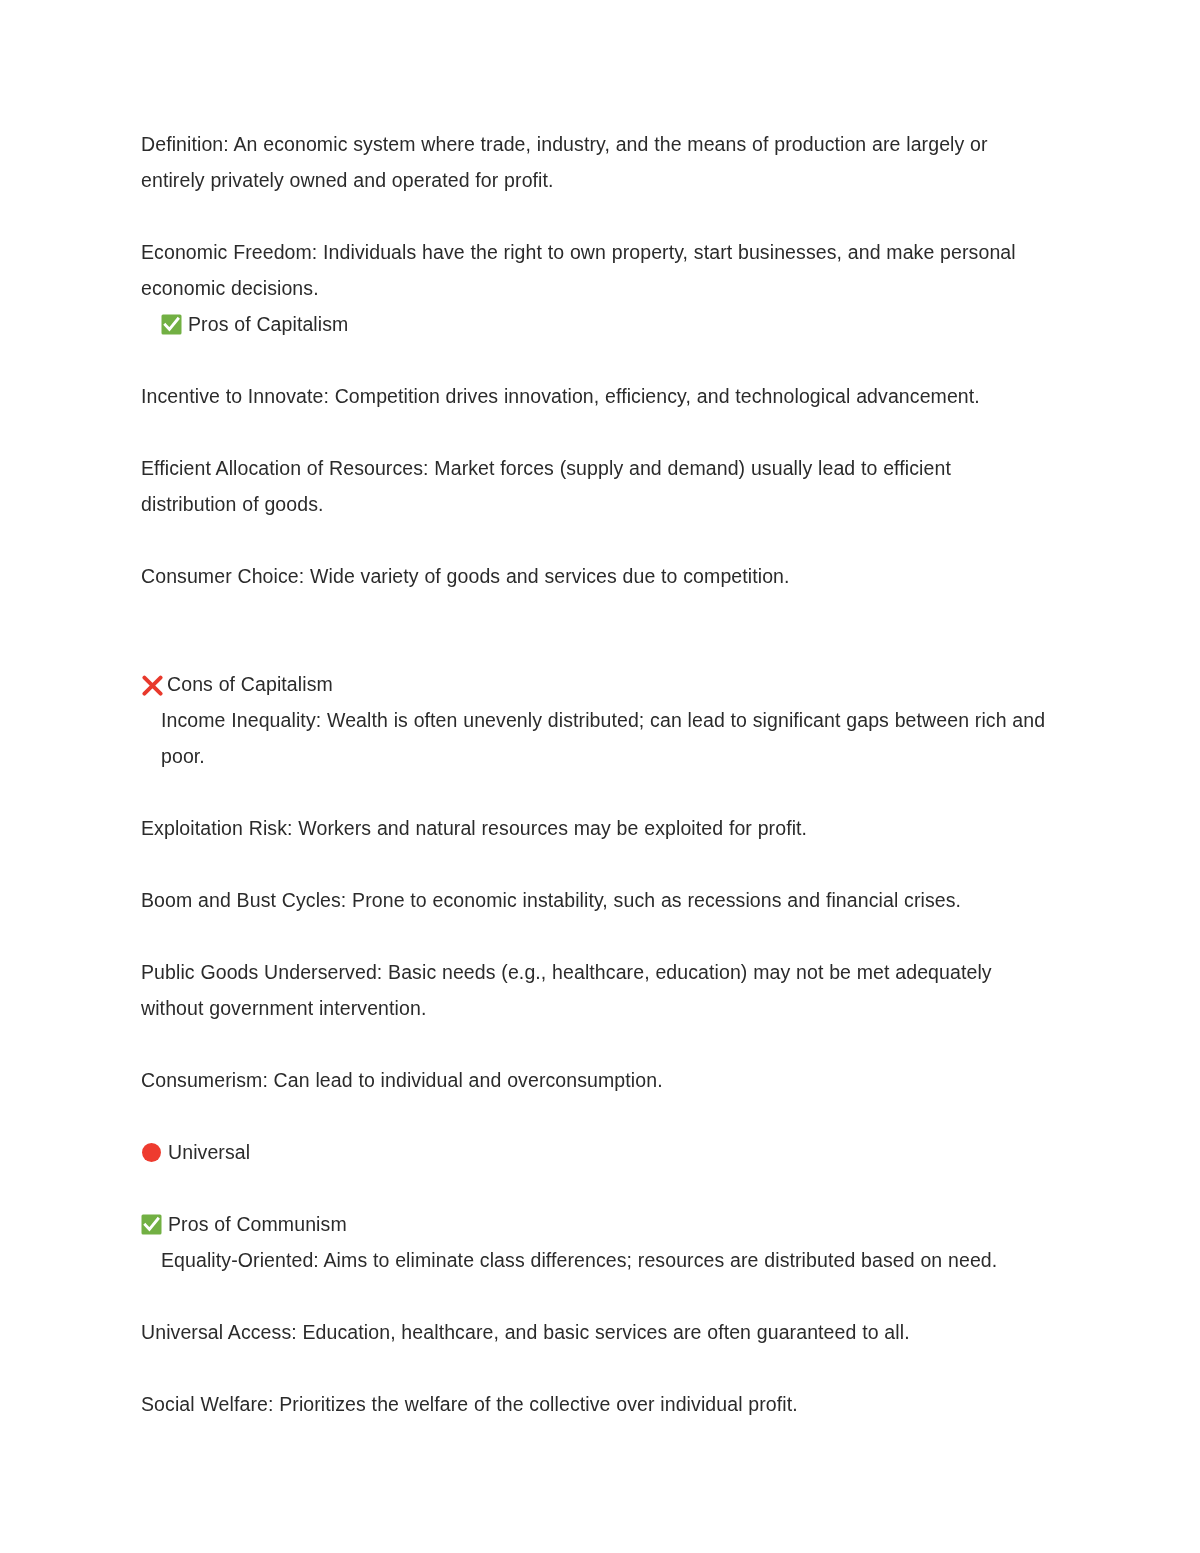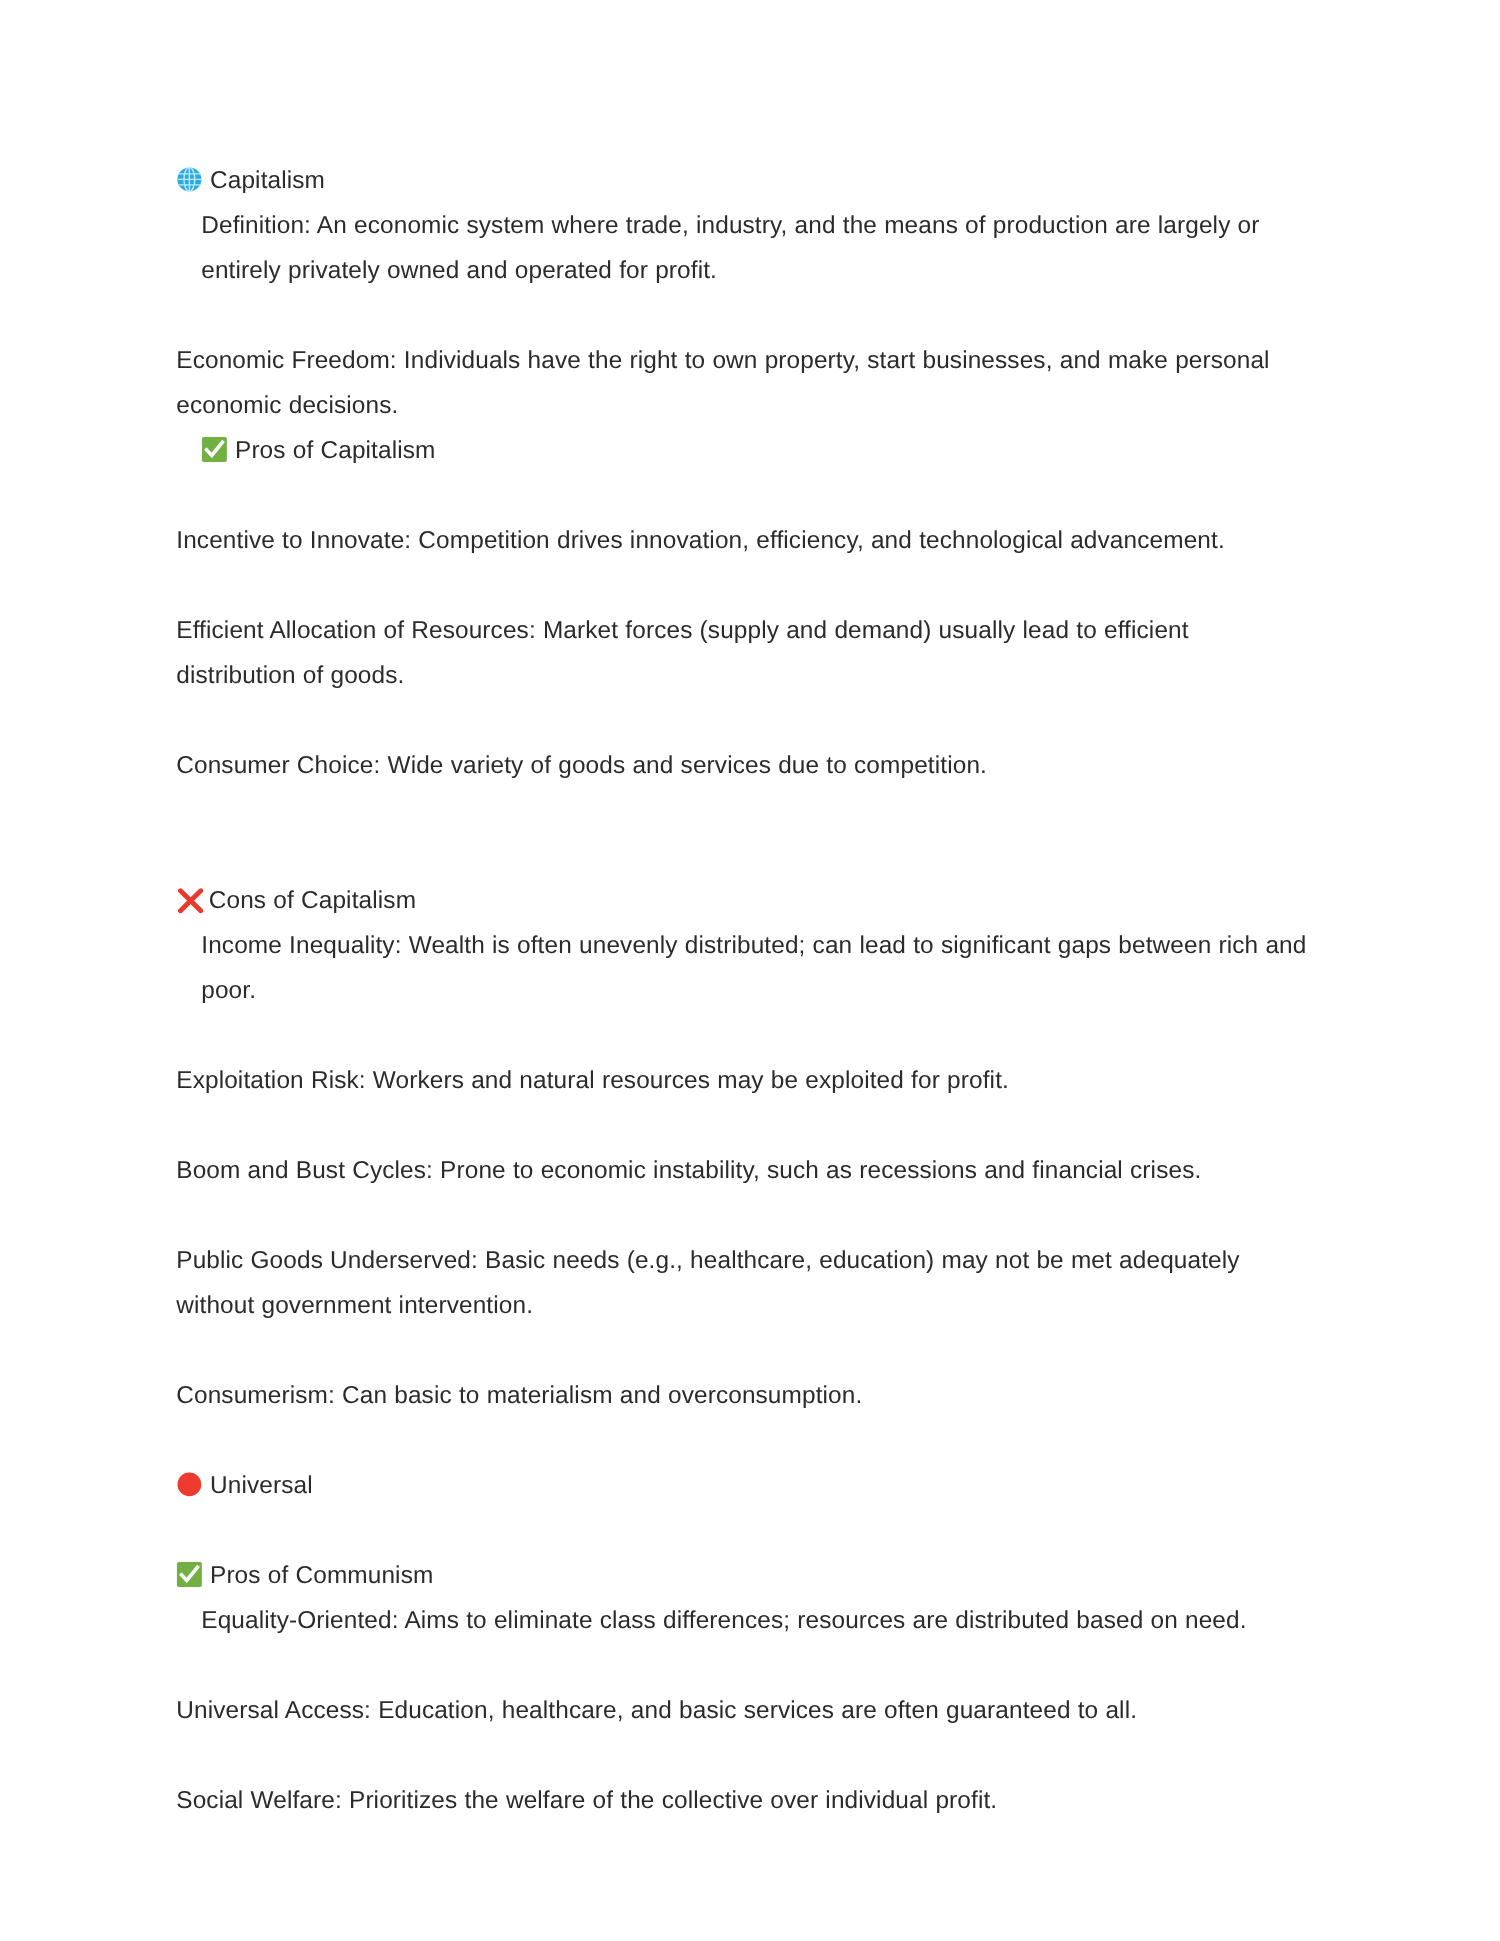--- a/index.html
+++ b/index.html
@@ -80,30 +80,20 @@
   .icon-circle svg { display: block; }
   .heading-text {
     color: #2b2b2b;
   }
 </style>
 </head>
 <body>
 
 <div class="page">
   <div class="doc-body" id="doc-body">
-      <p class="para heading-line"><span class="icon icon-globe"><svg viewBox="0 0 21 21" width="21" height="21">
-            <circle cx="10.5" cy="10.5" r="9.6" fill="#29abe2"></circle>
-            <g stroke="#bfe9fb" stroke-width="1.15" fill="none">
-              <ellipse cx="10.5" cy="10.5" rx="4.3" ry="9.6"></ellipse>
-              <line x1="10.5" y1="0.9" x2="10.5" y2="20.1"></line>
-              <line x1="1.1" y1="6.1" x2="19.9" y2="6.1"></line>
-              <line x1="0.9" y1="10.5" x2="20.1" y2="10.5"></line>
-              <line x1="1.1" y1="14.9" x2="19.9" y2="14.9"></line>
-            </g>
-          </svg></span><span class="heading-text">Capitalism</span></p>
       <p class="para">Definition: An economic system where trade, industry, and the means of production are largely or entirely privately owned and operated for profit.</p>
       <div class="block-gap"></div>
       <p class="para">Economic Freedom: Individuals have the right to own property, start businesses, and make personal economic decisions.</p>
       <p class="para heading-line"><span class="icon icon-check"><svg viewBox="0 0 21 21" width="21" height="21">
             <rect x="0.5" y="0.5" width="20" height="20" rx="1.5" fill="#72b043"></rect>
             <path d="M4.3 10.9 L8.4 15.3 L16.9 4.9" stroke="#ffffff" stroke-width="2.9" fill="none" stroke-linecap="square" stroke-linejoin="miter"></path>
           </svg></span><span class="heading-text">Pros of Capitalism</span></p>
       <div class="block-gap"></div>
       <p class="para">Incentive to Innovate: Competition drives innovation, efficiency, and technological advancement.</p>
       <div class="block-gap"></div>
@@ -116,21 +106,21 @@
             <path d="M3.4 2.6 L19.6 18.6 M19.6 2.6 L3.4 18.6" stroke="#e8392c" stroke-width="3.9" stroke-linecap="round" fill="none"></path>
           </svg></span><span class="heading-text">Cons of Capitalism</span></p>
       <p class="para">Income Inequality: Wealth is often unevenly distributed; can lead to significant gaps between rich and poor.</p>
       <div class="block-gap"></div>
       <p class="para">Exploitation Risk: Workers and natural resources may be exploited for profit.</p>
       <div class="block-gap"></div>
       <p class="para">Boom and Bust Cycles: Prone to economic instability, such as recessions and financial crises.</p>
       <div class="block-gap"></div>
       <p class="para">Public Goods Underserved: Basic needs (e.g., healthcare, education) may not be met adequately without government intervention.</p>
       <div class="block-gap"></div>
-      <p class="para">Consumerism: Can basic to materialism and overconsumption.</p>
+      <p class="para">Consumerism: Can lead to individual and overconsumption.</p>
       <div class="block-gap"></div>
       <p class="para heading-line"><span class="icon icon-circle"><svg viewBox="0 0 21 21" width="21" height="21">
             <circle cx="10.5" cy="10.5" r="9.5" fill="#ee3b2f"></circle>
           </svg></span><span class="heading-text">Universal</span></p>
       <div class="block-gap"></div>
       <p class="para heading-line"><span class="icon icon-check"><svg viewBox="0 0 21 21" width="21" height="21">
             <rect x="0.5" y="0.5" width="20" height="20" rx="1.5" fill="#72b043"></rect>
             <path d="M4.3 10.9 L8.4 15.3 L16.9 4.9" stroke="#ffffff" stroke-width="2.9" fill="none" stroke-linecap="square" stroke-linejoin="miter"></path>
           </svg></span><span class="heading-text">Pros of Communism</span></p>
       <p class="para">Equality-Oriented: Aims to eliminate class differences; resources are distributed based on need.</p>

